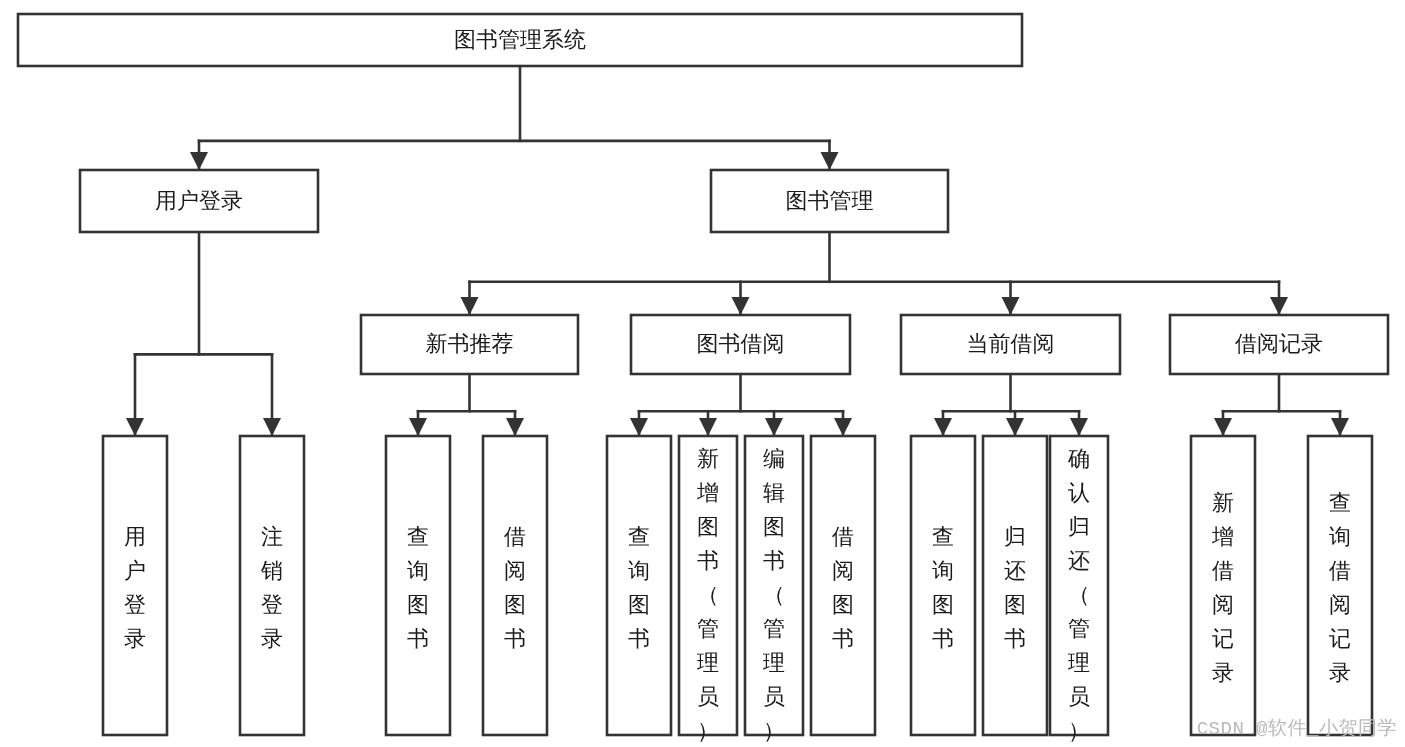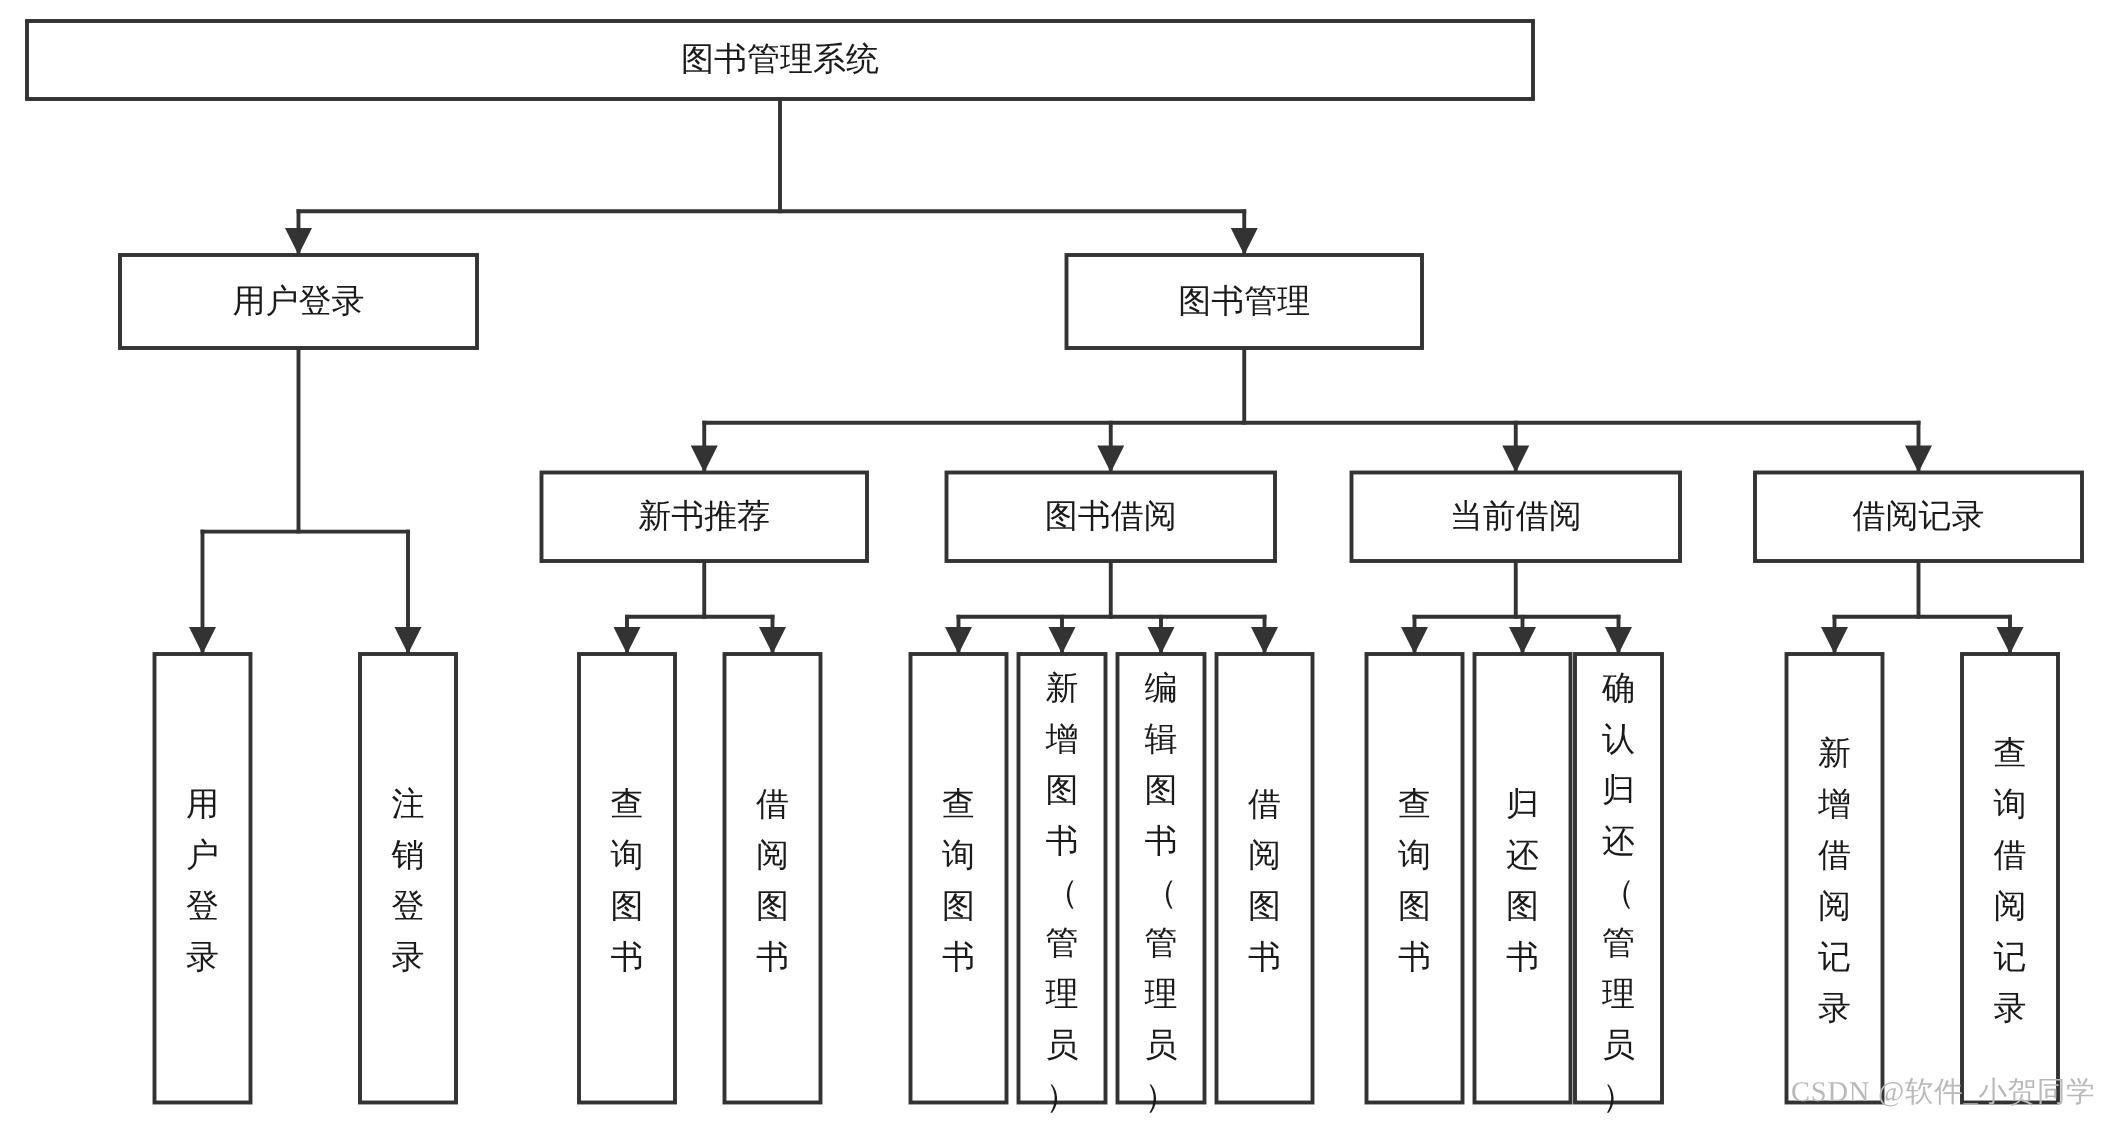--- a/index.html
+++ b/index.html
@@ -47,21 +47,21 @@
   .node-label-v {
     font-family: "Liberation Sans", "DejaVu Sans", sans-serif;
     font-size: 22px;
     fill: #1a1a1a;
     text-anchor: middle;
   }
   .watermark {
     position: absolute;
     right: 8px;
     bottom: 6px;
-    font-family: Liberation Serif, serif;
+    font-family: Liberation Mono, monospace;
     font-size: 19px;
     color: #b9b9b9;
     white-space: nowrap;
     letter-spacing: 0.5px;
     user-select: none;
   }
 </style>
 </head>
 <body>
 

